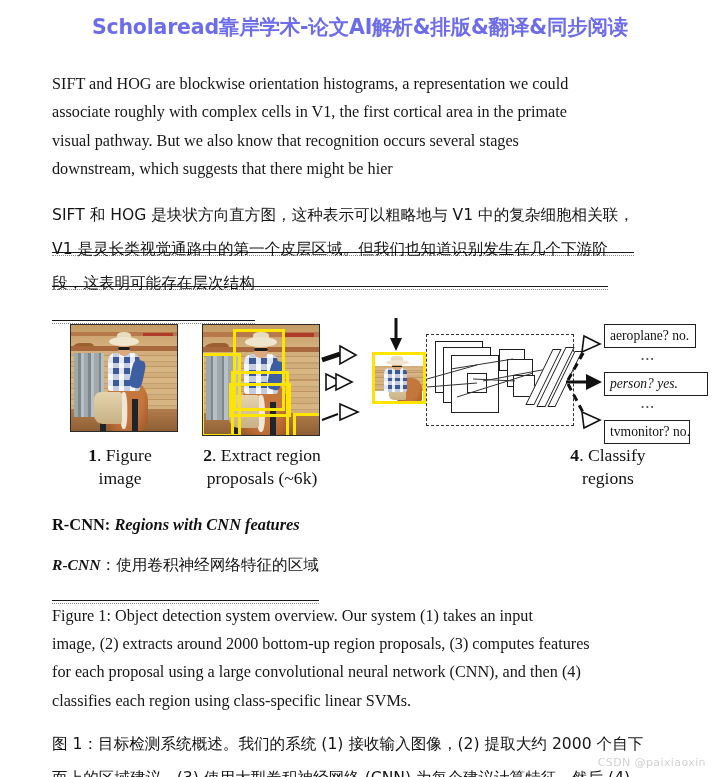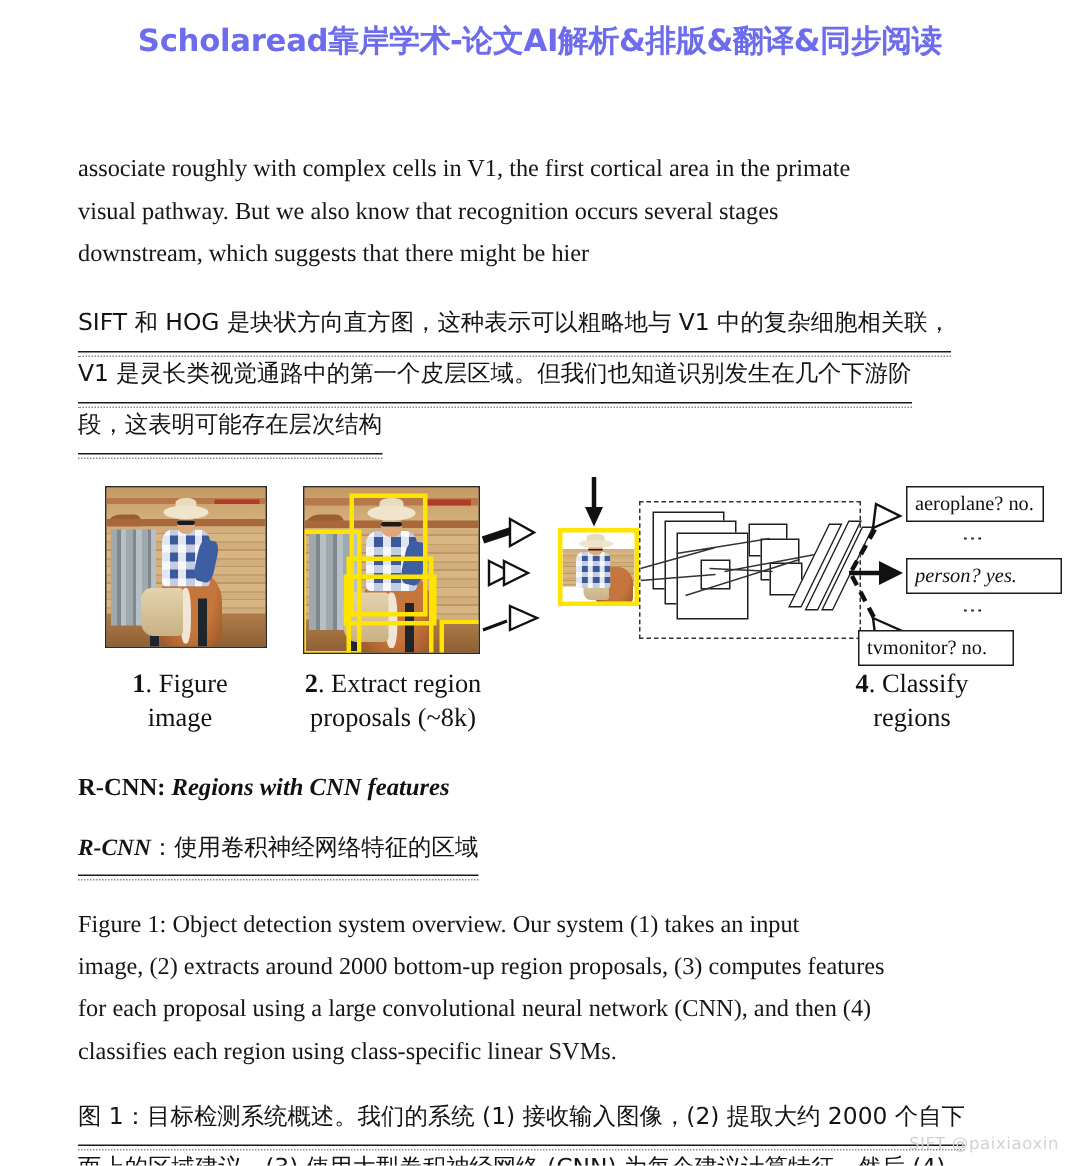--- a/index.html
+++ b/index.html
@@ -62,21 +62,21 @@
   }
   .trans-line {
     position: relative;
     display: block;
     height: 34px;
     white-space: nowrap;
   }
   .trans-line > .tl-text {
     position: relative;
     display: inline-block;
-    padding-bottom: 2px;
+    padding-bottom: 20px;
     border-bottom: 1.4px solid #1a1a1a;
   }
   .trans-line > .tl-text::after {
     content: "";
     position: absolute;
     left: 0;
     right: 0;
     bottom: -4px;
     border-bottom: 1.6px dotted #8a8a8a;
   }
@@ -247,21 +247,21 @@
 </head>
 <body>
 
 <div id="app-header">
   <div id="app-title">Scholaread靠岸学术-论文AI解析&amp;排版&amp;翻译&amp;同步阅读</div>
 </div>
 
 <div id="doc">
 
   <div class="src-para">
-    <br>
+    <span>SIFT and HOG are blockwise orientation histograms, a representation we could</span><br>
     <span>associate roughly with complex cells in V1, the first cortical area in the primate</span><br>
     <span>visual pathway. But we also know that recognition occurs several stages</span><br>
     <span>downstream, which suggests that there might be hier</span>
   </div>
 
   <div class="trans-block">
     <span class="trans-line">
       <span class="tl-text">SIFT 和 HOG 是块状方向直方图，这种表示可以粗略地与 V1 中的复杂细胞相关联，</span>
     </span>
     <span class="trans-line">
@@ -378,29 +378,29 @@
       <path d="M2,58 L22,58" stroke="#111" stroke-width="3" fill="none"></path>
       <polygon points="22,50 38,58 22,66" fill="#111"></polygon>
       <path d="M4,60 L22,94" stroke="#111" stroke-width="3" stroke-dasharray="7,5" fill="none"></path>
       <polygon points="18,88 36,96 20,104" fill="#fff" stroke="#111" stroke-width="1.6"></polygon>
     </svg>
 
     <div class="cls-box" style="left:556px; top:8px; width:92px;">aeroplane? no.</div>
     <div class="vdots" style="left:596px; top:36px;">⋮</div>
     <div class="cls-box" style="left:556px; top:56px; width:104px;font-style:italic;">person? yes.</div>
     <div class="vdots" style="left:596px; top:84px;">⋮</div>
-    <div class="cls-box" style="left:524px; top:104px; width:104px;">tvmonitor? no.</div>
+    <div class="cls-box" style="left:556px; top:104px; width:86px;">tvmonitor? no.</div>
 
     <div class="step-cap" style="left:12px; top:128px; width:120px;">
       <b>1</b><span>. Figure</span><br>
       <span>image</span>
     </div>
     <div class="step-cap" style="left:130px; top:128px; width:168px;">
       <b>2</b><span>. Extract region</span><br>
-      <span>proposals (~8k)</span>
+      <span>proposals (~6k)</span>
     </div>
     <div class="step-cap" style="left:494px; top:128px; width:132px;">
       <b>4</b><span>. Classify</span><br>
       <span>regions</span>
     </div>
   </div>
 
   <div id="rcnn-en">
     <span class="lead">R-CNN:</span>
     <span class="ital">Regions with CNN features</span>
@@ -425,13 +425,13 @@
     <span class="trans-line">
       <span class="tl-text">图 1：目标检测系统概述。我们的系统 (1) 接收输入图像，(2) 提取大约 2000 个自下</span>
     </span>
     <span class="trans-line">
       <span class="tl-text">而上的区域建议，(3) 使用大型卷积神经网络 (CNN) 为每个建议计算特征，然后 (4)</span>
     </span>
 
   </div>
 </div>
 
-<div id="watermark">SIFT @paixiaoxin</div>
+<div id="watermark">CSDN @paixiaoxin</div>
 
 </body></html>

